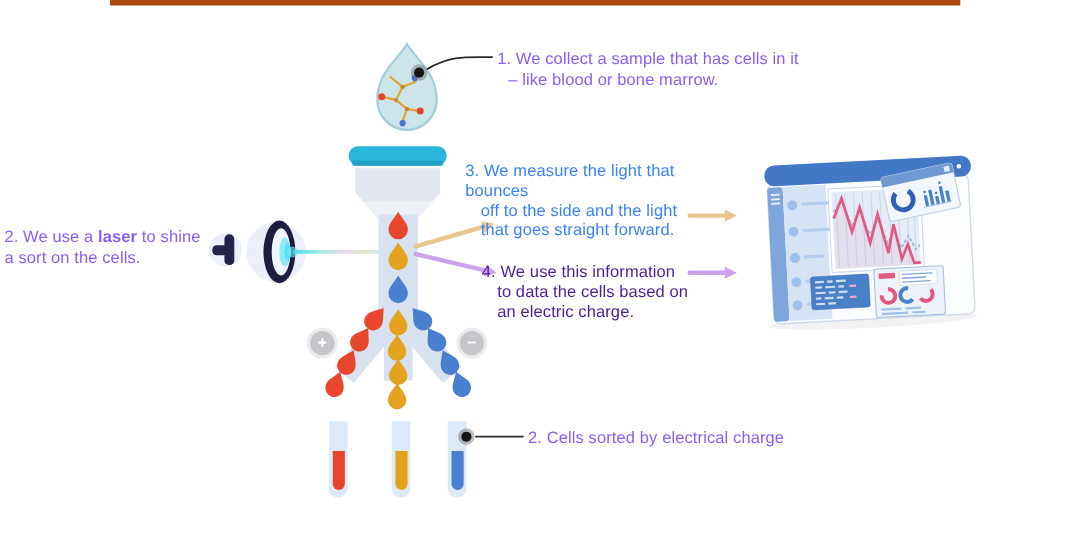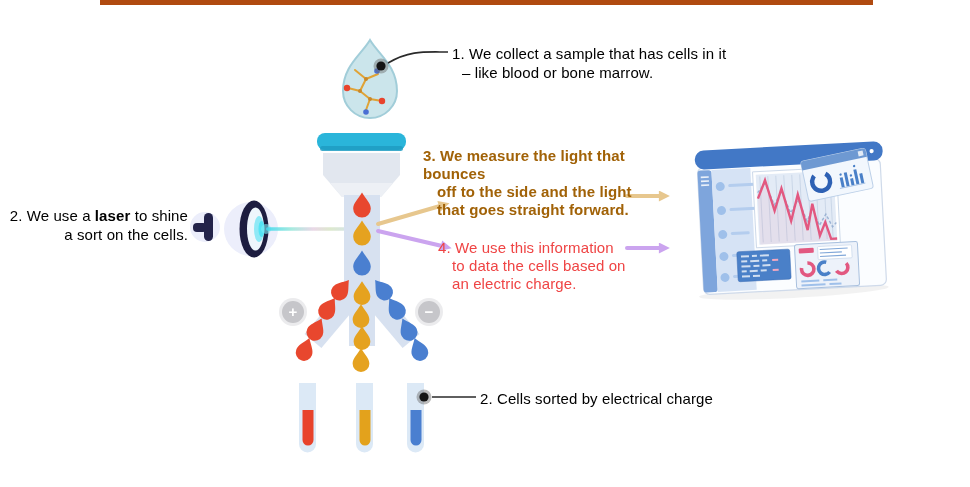--- a/index.html
+++ b/index.html
@@ -1,26 +1,26 @@
 <!DOCTYPE html>
 <html><head>
 <meta charset="utf-8">
 <style>
   html,body{margin:0;padding:0;background:#ffffff;}
   #stage{position:relative;width:970px;height:487px;background:#ffffff;overflow:hidden;
          font-family:"Liberation Sans",sans-serif;}
   #top-accent{position:absolute;left:100px;top:0;width:773px;height:5px;background:#b04a10;}
   svg.layer{position:absolute;left:0;top:0;}
-  .note{position:absolute;font-size:15px;line-height:19px;color:#000000;letter-spacing:.1px;}
-  .note.center{text-align:right;}
+  .note{position:absolute;font-size:15px;line-height:19px;color:#8b5cf6;letter-spacing:.1px;}
+  .note.center{text-align:left;}
   .note .ind10{padding-left:10px;}
   .note .ind14{padding-left:14px;}
   .note .ind22{padding-left:22px;}
-  .note.gold{color:#a16207;line-height:18px;font-weight:bold;}
-  .note.purple{color:#ef4444;line-height:18px;}
+  .note.gold{color:#3b82f6;line-height:18px;}
+  .note.purple{color:#4c1d95;line-height:18px;}
   .badge{position:absolute;width:22px;height:22px;border-radius:50%;background:#c6c6ca;
          color:#ffffff;font-weight:bold;font-size:15px;line-height:22px;text-align:center;
          box-shadow:0 0 0 3px rgba(198,198,202,.35);}
 </style>
 </head>
 <body>
 
 <div id="stage">
 
   <div id="top-accent"></div>

